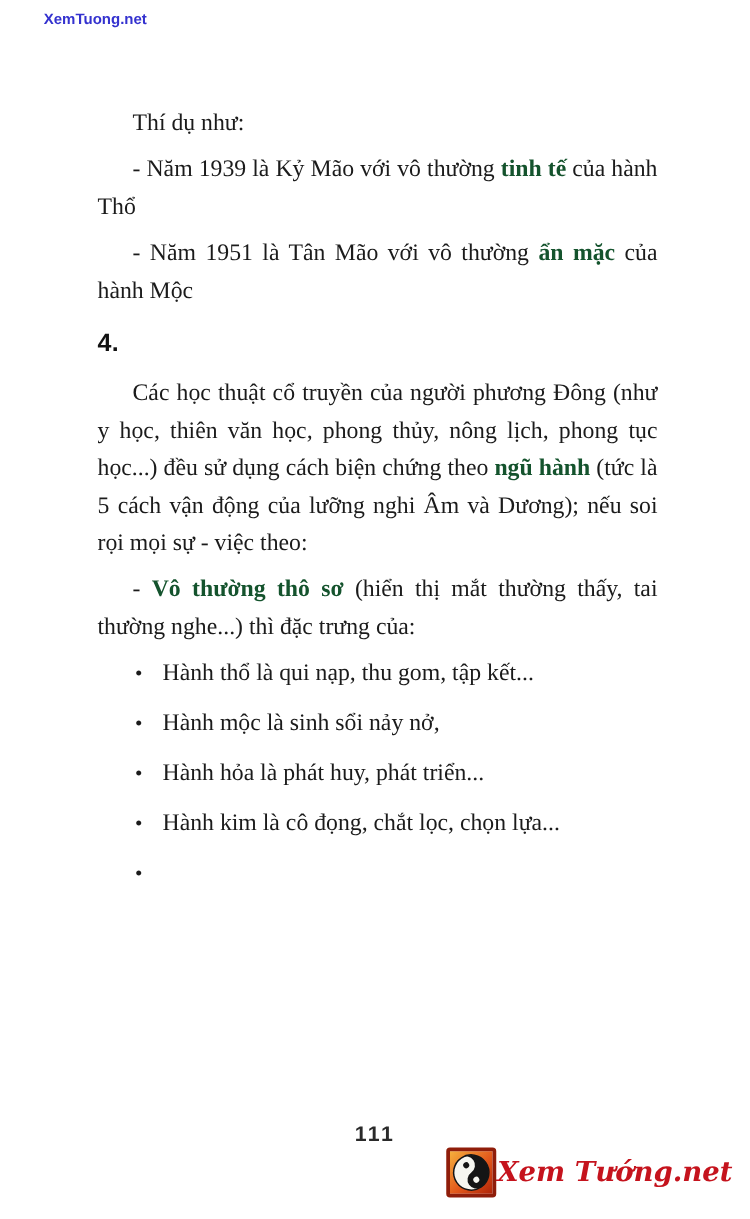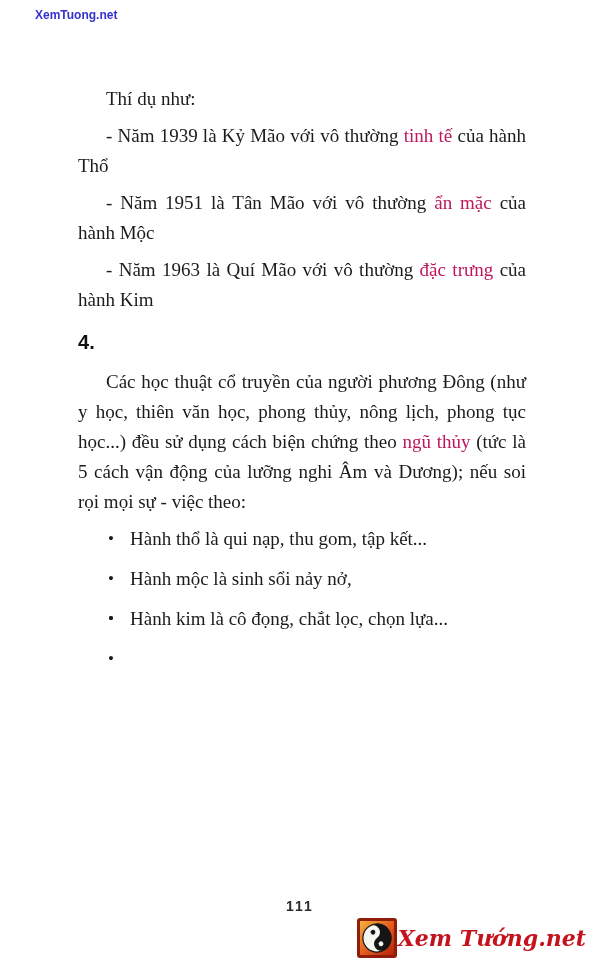--- a/index.html
+++ b/index.html
@@ -28,21 +28,21 @@
   
   .page-body {
     position: absolute;
     top: 84px; left: 78px;
     width: 448px;
     font-size: 19px;
     line-height: 30px;
     text-align: justify;
   }
   .page-body p { margin: 0 0 7px 0; text-indent: 28px; }
-  .page-body p b { font-weight: 400; color: #be185d; }
+  .page-body p b { font-weight: 700; color: #14532d; }
 
   .section-heading {
     margin: 12px 0 10px 0;
     font-family: "Liberation Sans", sans-serif;
     font-weight: 700;
     font-size: 20px;
     letter-spacing: 0.2px;
     color: #121212;
     display: flex;
   }
@@ -62,21 +62,21 @@
   }
 
   
   .page-number {
     position: absolute;
     top: 898px; left: 0;
     width: 600px;
     text-align: center;
     font-family: "Liberation Sans", sans-serif;
     font-weight: 700;
-    font-size: 14px;
+    font-size: 17px;
     letter-spacing: 2px;
     color: #2a2a2a;
   }
 
   .logo {
     position: absolute;
     top: 918px; right: 14px;
     display: flex;
     align-items: center;
     gap: 1px;
@@ -105,35 +105,35 @@
 <a class="site-link">XemTuong.net</a>
 
 <div class="page-body">
 
   <p><span>Thí dụ như:</span></p>
 
   <p><span>- Năm 1939 là Kỷ Mão với vô thường </span><b>tinh tế</b><span> của hành Thổ</span></p>
 
   <p><span>- Năm 1951 là Tân Mão với vô thường </span><b>ẩn mặc</b><span> của hành Mộc</span></p>
 
-  <p><span>- Năm 1963 là Quí Mão với vô thường </span><b>đặc trưng</b><span> của hành Kim</span></p>
 
 
 
   <div class="section-heading">
     <span class="h-num">4.</span>
   </div>
 
-  <p><span>Các học thuật cổ truyền của người phương Đông (như y học, thiên văn học, phong thủy, nông lịch, phong tục học...) đều sử dụng cách biện chứng theo </span><b>ngũ thủy</b><span> (tức là 5 cách vận động của lưỡng nghi Âm và Dương); nếu soi rọi mọi sự - việc theo:</span></p>
+  <p><span>Các học thuật cổ truyền của người phương Đông (như y học, thiên văn học, phong thủy, nông lịch, phong tục học...) đều sử dụng cách biện chứng theo </span><b>ngũ hành</b><span> (tức là 5 cách vận động của lưỡng nghi Âm và Dương); nếu soi rọi mọi sự - việc theo:</span></p>
 
+  <p><span>- </span><b>Vô thường thô sơ</b><span> (hiển thị mắt thường thấy, tai thường nghe...) thì đặc trưng của:</span></p>
 
   <ul class="element-list">
     <li><span class="bullet">•</span><span>Hành thổ là qui nạp, thu gom, tập kết...</span></li>
     <li><span class="bullet">•</span><span>Hành mộc là sinh sổi nảy nở,</span></li>
-    <li><span class="bullet">•</span></li>
+    <li><span class="bullet">•</span><span>Hành hỏa là phát huy, phát triển...</span></li>
     <li><span class="bullet">•</span><span>Hành kim là cô đọng, chắt lọc, chọn lựa...</span></li>
     <li><span class="bullet">•</span></li>
   </ul>
 
 </div>
 
 <div class="page-number">111</div>
 
 <div class="logo">
   <div class="logo-square">

